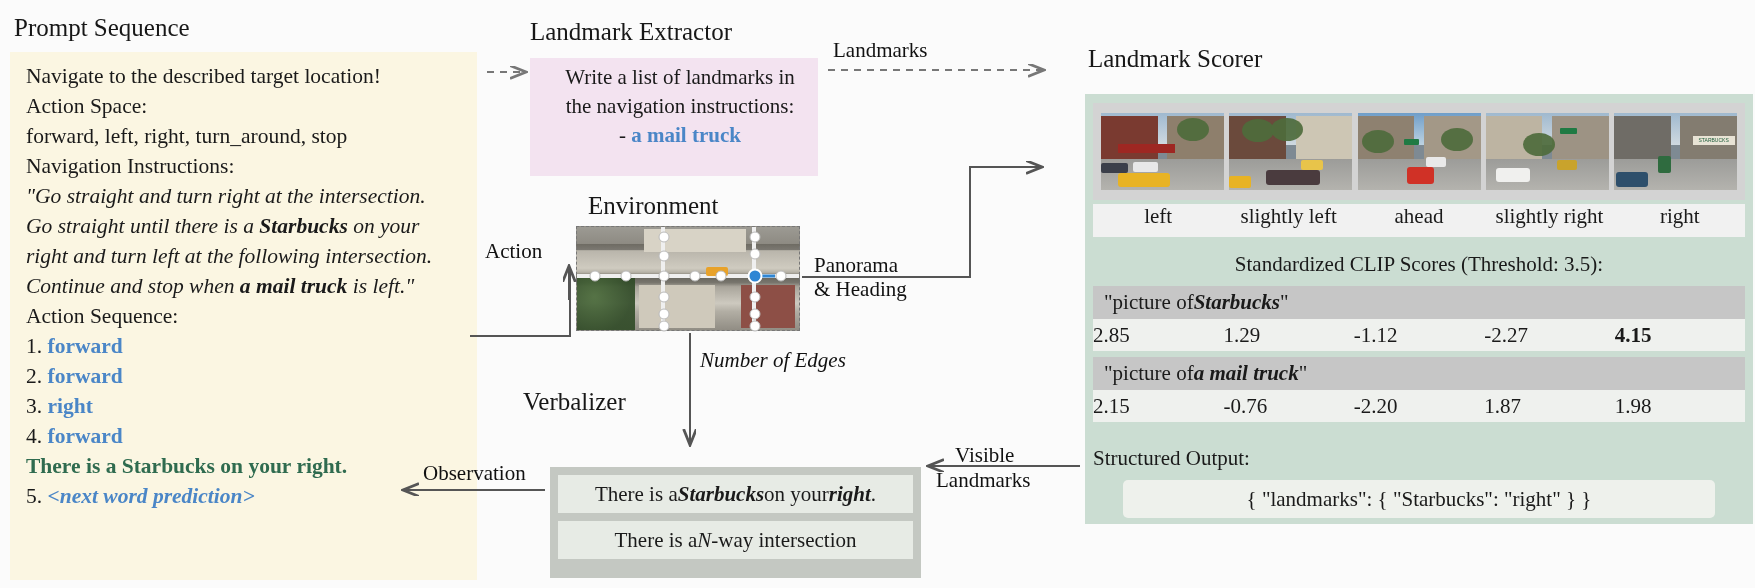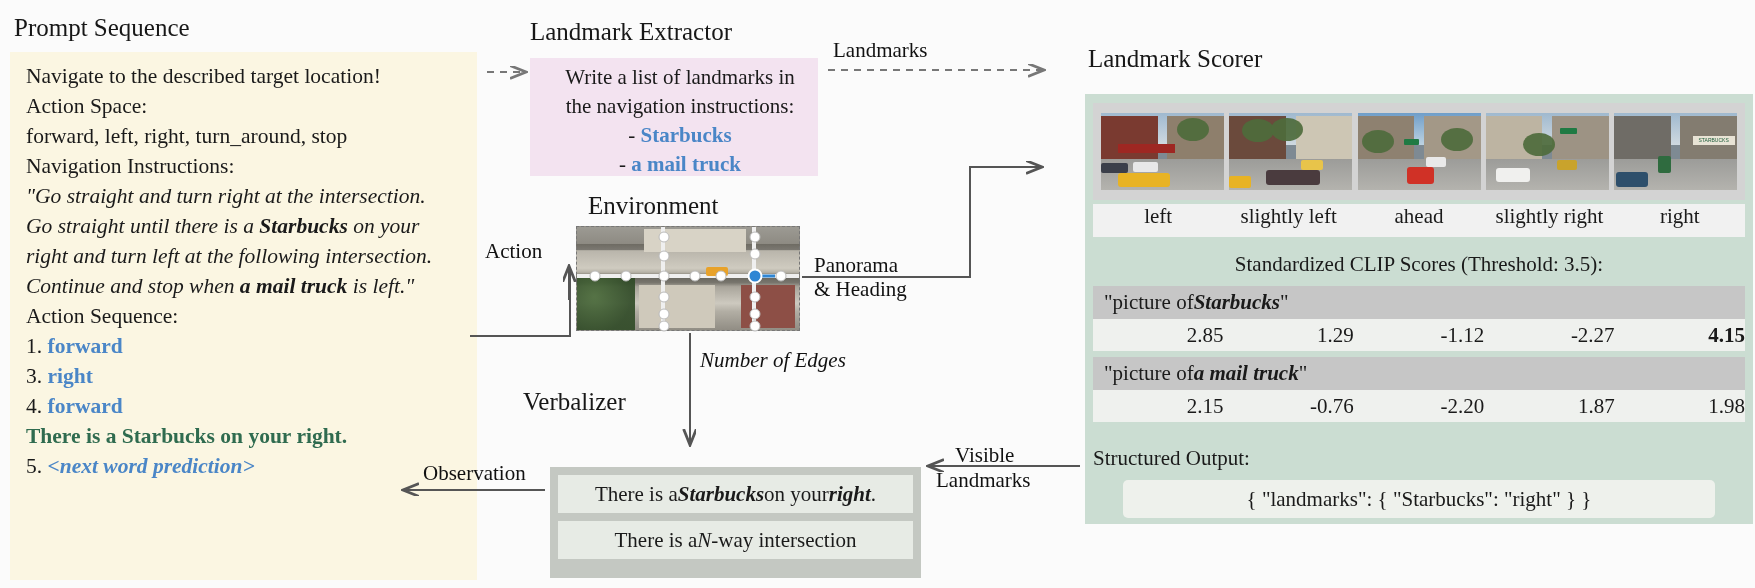--- a/index.html
+++ b/index.html
@@ -115,21 +115,21 @@
     font-size:21px;white-space:nowrap;
   }
   .score-block{position:absolute;left:8px;width:652px;}
   .score-query{
     background:#c6c6c6;height:33px;display:flex;align-items:center;
     padding-left:11px;font-size:21px;box-sizing:border-box;white-space:nowrap;
   }
   .score-values{
     background:#eff1ee;height:32px;display:flex;align-items:center;
   }
-  .score-values .scell{flex:1;text-align:right;font-size:21px;padding-left:12px;}
+  .score-values .scell{flex:1;text-align:left;font-size:21px;}
   .score-values .scell.bold{font-weight:bold;}
 
   #struct-title{
     position:absolute;left:8px;top:352px;width:652px;text-align:left;
     font-size:21px;white-space:nowrap;
   }
   #struct-box{
     position:absolute;left:38px;top:386px;width:592px;height:38px;
     background:#eef1ec;border-radius:5px;
     display:flex;align-items:center;justify-content:center;
@@ -180,20 +180,24 @@
     <span>Continue and stop when </span><span class="bi">a mail truck</span><span> is left."</span>
   </div>
   <div class="line">
     <span>Action Sequence:</span>
   </div>
   <div class="line">
     <span>1.</span>
     <span class="blue">forward</span>
   </div>
   <div class="line">
+    <span>2.</span>
+    <span class="blue">forward</span>
+  </div>
+  <div class="line">
     <span>3.</span>
     <span class="blue">right</span>
   </div>
   <div class="line">
     <span>4.</span>
     <span class="blue">forward</span>
   </div>
   <div class="line">
     <span class="green">There is a Starbucks on your right.</span>
   </div>
@@ -201,24 +205,20 @@
     <span>5.</span>
     <span class="blue-i">&lt;next word prediction&gt;</span>
   </div>
 </div>
 
 <div class="abs hdr t" id="extractor-title">Landmark Extractor</div>
 
 <div class="abs" id="extractor-box">
   <div class="line pad">Write a list of landmarks in</div>
   <div class="line">the navigation instructions:</div>
-  <div class="line">
-    <span>-</span>
-    <span class="blue">Starbucks</span>
-  </div>
   <div class="line">
     <span>-</span>
     <span class="blue">a mail truck</span>
   </div>
 </div>
 
 <div class="abs hdr t" id="env-title">Environment</div>
 <div class="abs" id="env-img">
   <div class="veg"></div>
   <div class="bldtop"></div>

